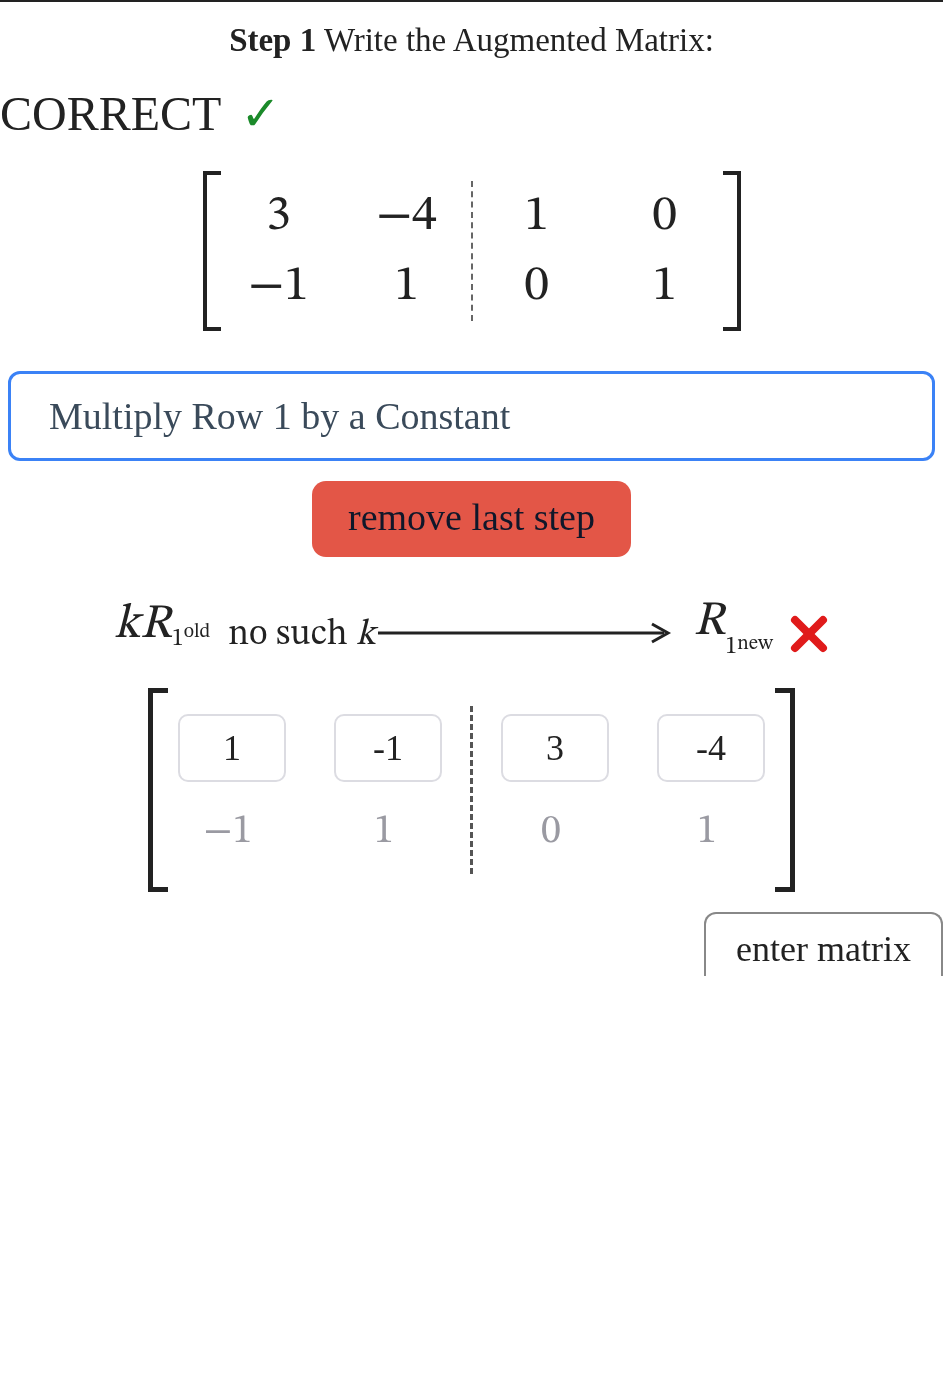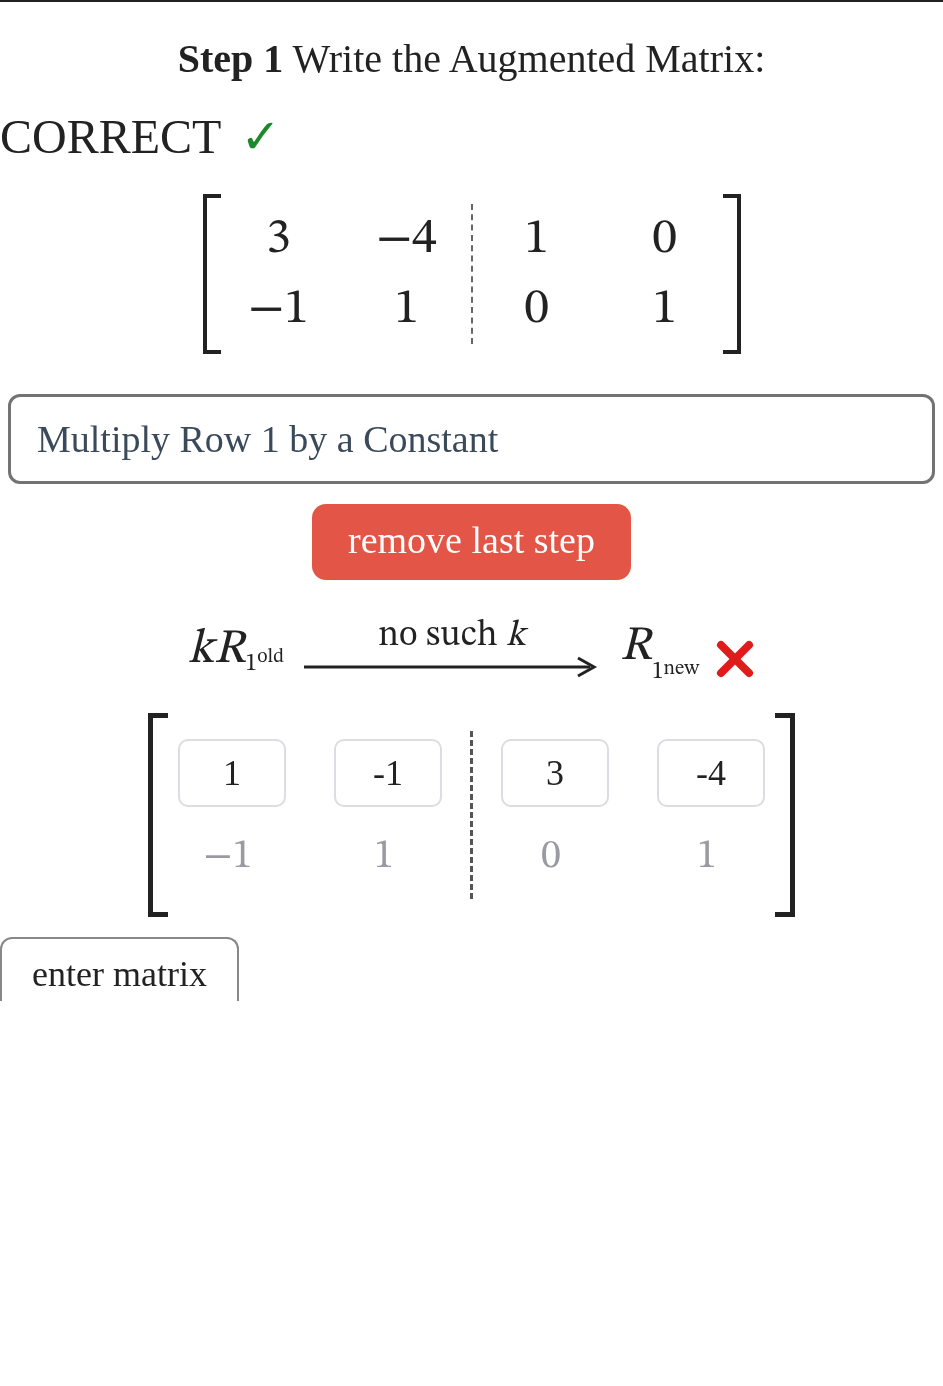--- a/index.html
+++ b/index.html
@@ -8,23 +8,23 @@
     width: 943px;
     font-family: Georgia, 'Times New Roman', serif;
     color: #222;
     background: #fff;
   }
   .hr-top {
     border-top: 2px solid #222;
     margin: 0;
   }
   .step-heading {
-    font-size: 40px;
+    font-size: 33px;
     text-align: center;
-    margin: 32px 40px 8px 40px;
+    margin: 18px 40px 8px 40px;
     line-height: 1.25;
     font-weight: normal;
   }
   .step-heading .step-label {
     font-weight: 700;
   }
   .correct-line {
     text-align: left;
     font-size: 48px;
     margin: 24px 0 30px 0;
@@ -92,36 +92,36 @@
     width: 80px;
     text-align: center;
   }
   .vsep1 {
     border-left: 2px dashed #666;
     margin: 0 24px;
   }
   
   .dropdown {
     margin: 8px 8px 0 8px;
-    border: 3px solid #737373;
+    border: 3px solid #3b82f6;
     border-radius: 12px;
-    padding: 20px 26px;
+    padding: 20px 38px;
     font-size: 38px;
     color: #3a4a5a;
     background: #fff;
   }
   
   .remove-wrap {
     display: flex;
     justify-content: center;
     margin: 20px 0 34px 0;
   }
   .remove-btn {
     background: #e35647;
-    color: #ffffff;
+    color: #0f172a;
     font-size: 38px;
     font-family: Georgia, serif;
     padding: 14px 36px 18px 36px;
     border-radius: 14px;
   }
   
   .nsk-line {
     display: flex;
     justify-content: center;
     align-items: flex-end;
@@ -131,21 +131,20 @@
   .nsk-left {
     font-size: 48px;
     display: flex;
     align-items: baseline;
   }
   .nsk-left .ital { font-style: italic; }
   .nsk-left .sub { font-size: 24px; vertical-align: sub; position: relative; top: 8px; }
   .nsk-left .subsub { font-size: 20px; vertical-align: sub; position: relative; top: 0; font-style: normal; }
   .arrow-wrap {
     display: flex;
-    flex-direction: column;
     align-items: center;
     margin: 0 18px;
   }
   .arrow-label {
     font-size: 36px;
     margin-bottom: -4px;
   }
   .arrow-label .ital { font-style: italic; }
   .arrow-svg { width: 300px; height: 24px; }
   .nsk-right {
@@ -230,21 +229,21 @@
     color: #9a9aa2;
     font-family: 'STIX Two Math','Cambria Math', Georgia, serif;
   }
   .vsep2 {
     border-left: 3px dashed #555;
     margin: 0 28px;
   }
   
   .enter-wrap {
     display: flex;
-    justify-content: flex-start;
+    justify-content: flex-end;
   }
   .enter-btn {
     border: 2px solid #888;
     border-radius: 12px 12px 0 0;
     border-bottom: none;
     padding: 14px 30px 6px 30px;
     font-size: 36px;
     font-family: Georgia, serif;
     color: #222;
     background: #fff;

